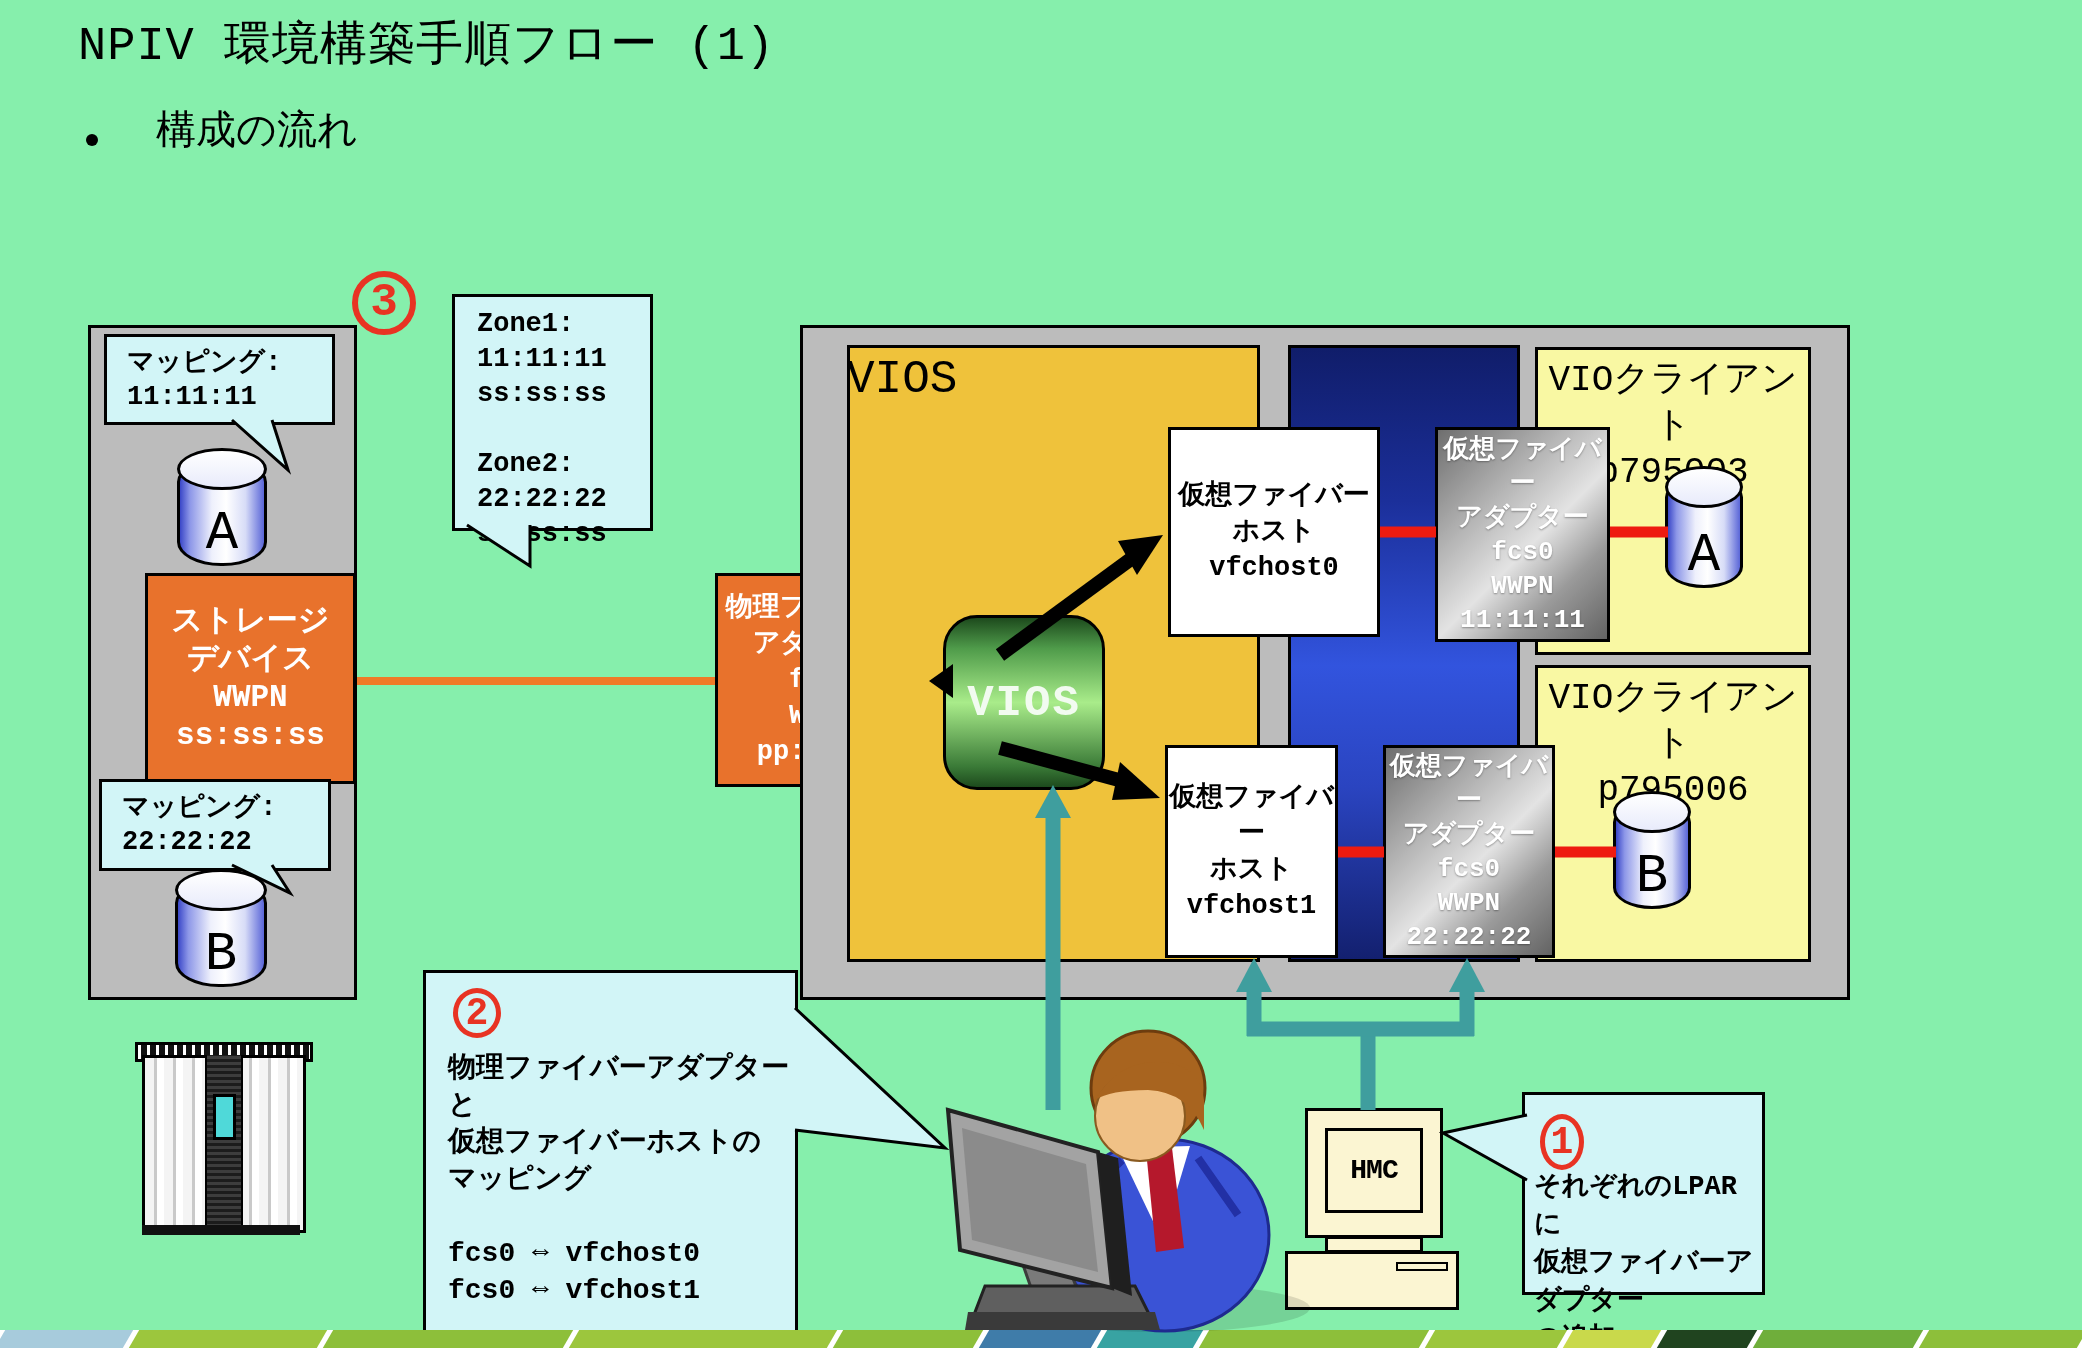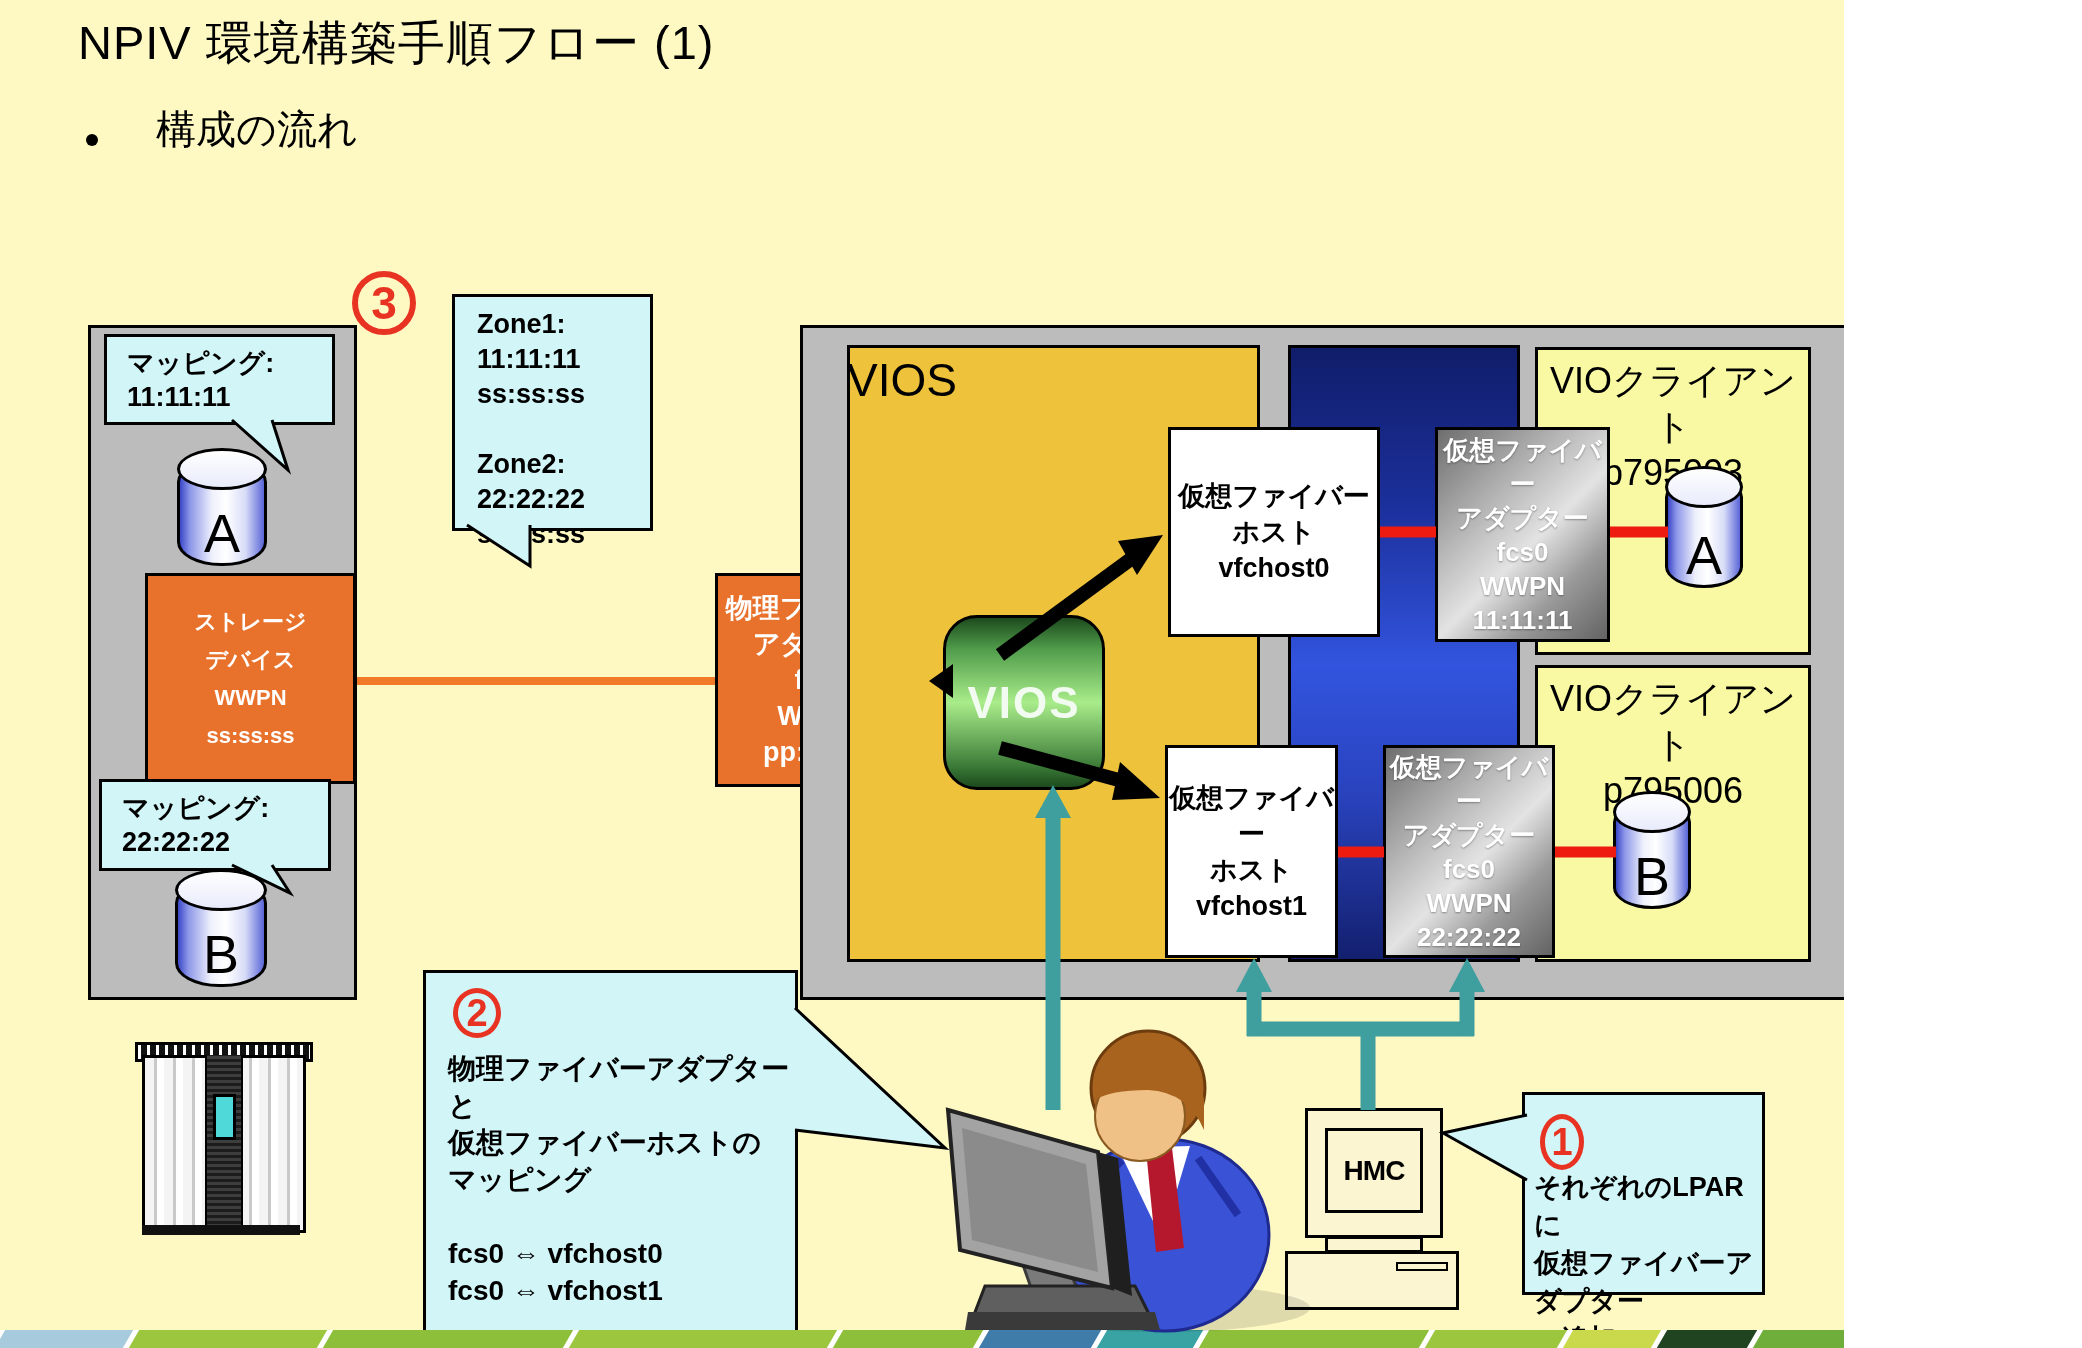--- a/index.html
+++ b/index.html
@@ -1,32 +1,32 @@
 <!DOCTYPE html>
 <html><head>
 <meta charset="utf-8">
 <style>
   html,body{margin:0;padding:0;background:#ffffff;}
-  #slide{position:relative;width:1844px;height:1348px;background:#fef9c3;overflow:hidden;
-         font-family:Liberation Sans, sans-serif;color:#000;}
+  #slide{position:relative;width:2082px;height:1348px;background:#86efac;overflow:hidden;
+         font-family:Liberation Mono, monospace;color:#000;}
   .abs{position:absolute;box-sizing:border-box;}
   .bx{border:3px solid #000;}
   .pre{white-space:pre-line;}
   .bold{font-weight:bold;}
   .ctr{display:flex;align-items:center;justify-content:center;text-align:center;}
 
   #title{left:78px;top:12px;font-size:47px;letter-spacing:1px;}
   #bullet-dot{left:86px;top:134px;width:12px;height:12px;border-radius:50%;background:#000;}
   #bullet-text{left:156px;top:102px;font-size:40px;}
 
   
   #storage-frame{left:88px;top:325px;width:269px;height:675px;background:#bcbcbc;}
   #map-a{left:104px;top:334px;width:231px;height:91px;background:#d2f5f7;font-size:27px;line-height:34px;padding:9px 0 0 20px;}
   #map-b{left:99px;top:779px;width:232px;height:92px;background:#d2f5f7;font-size:27px;line-height:34px;padding:9px 0 0 20px;}
-  #device-box{left:145px;top:573px;width:211px;height:211px;background:#e8722c;color:#fff;font-size:22px;line-height:38px;}
+  #device-box{left:145px;top:573px;width:211px;height:211px;background:#e8722c;color:#fff;font-size:31px;line-height:38px;}
   .cyl{position:absolute;}
   .cyl .body{position:absolute;left:0;right:0;top:10px;bottom:0;border:3px solid #000;border-radius:44px/24px;
     background:linear-gradient(90deg,#3a47c8 0%,#8d97e8 12%,#eef0fc 38%,#ffffff 55%,#d7dcf7 78%,#5a66d8 100%);}
   .cyl .top{position:absolute;left:0;right:0;top:0;height:36px;border:3px solid #000;border-radius:50%;
     background:linear-gradient(180deg,#ffffff,#e8ebfb);}
   .cyl .letter{position:absolute;left:0;right:0;bottom:2px;text-align:center;font-size:54px;}
   #cyl-a{left:177px;top:448px;width:90px;height:118px;}
   #cyl-b{left:175px;top:869px;width:92px;height:118px;}
 
   

